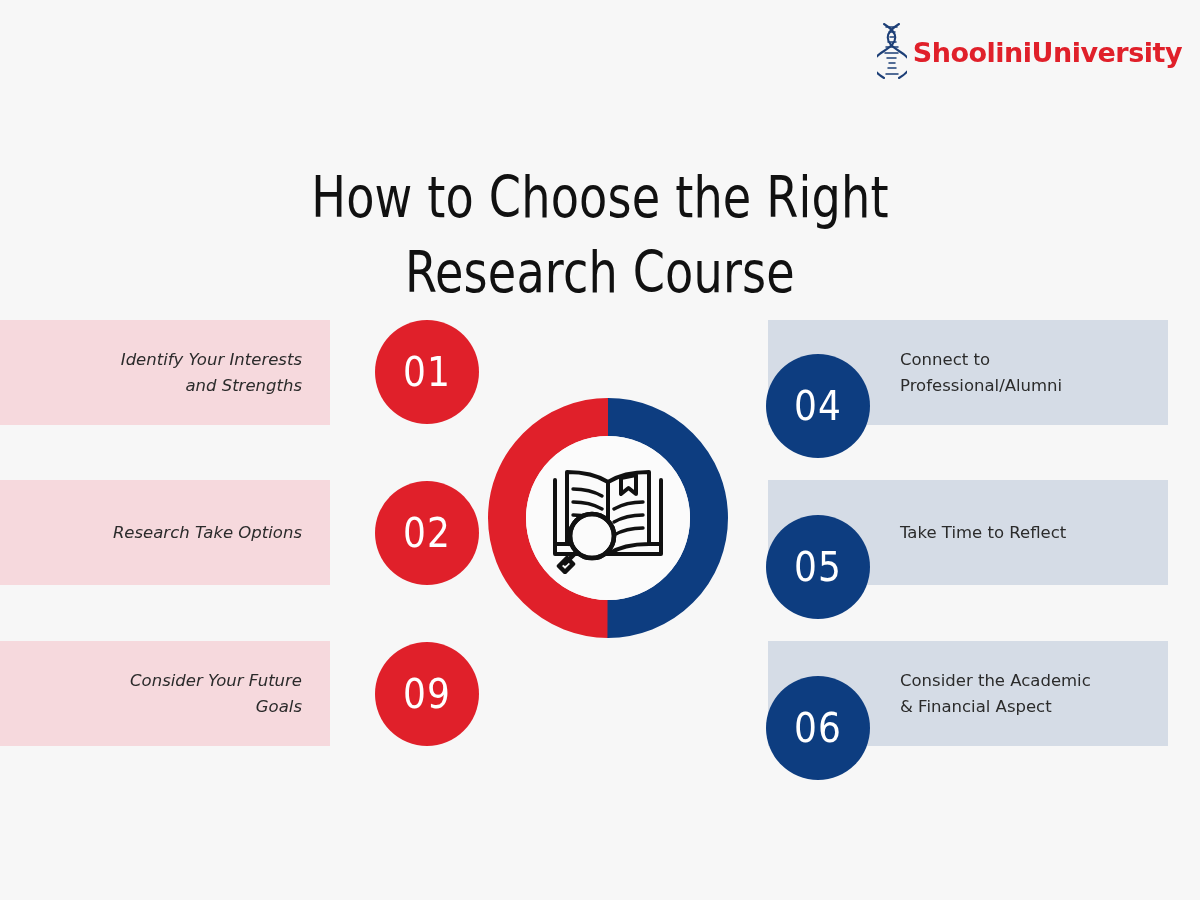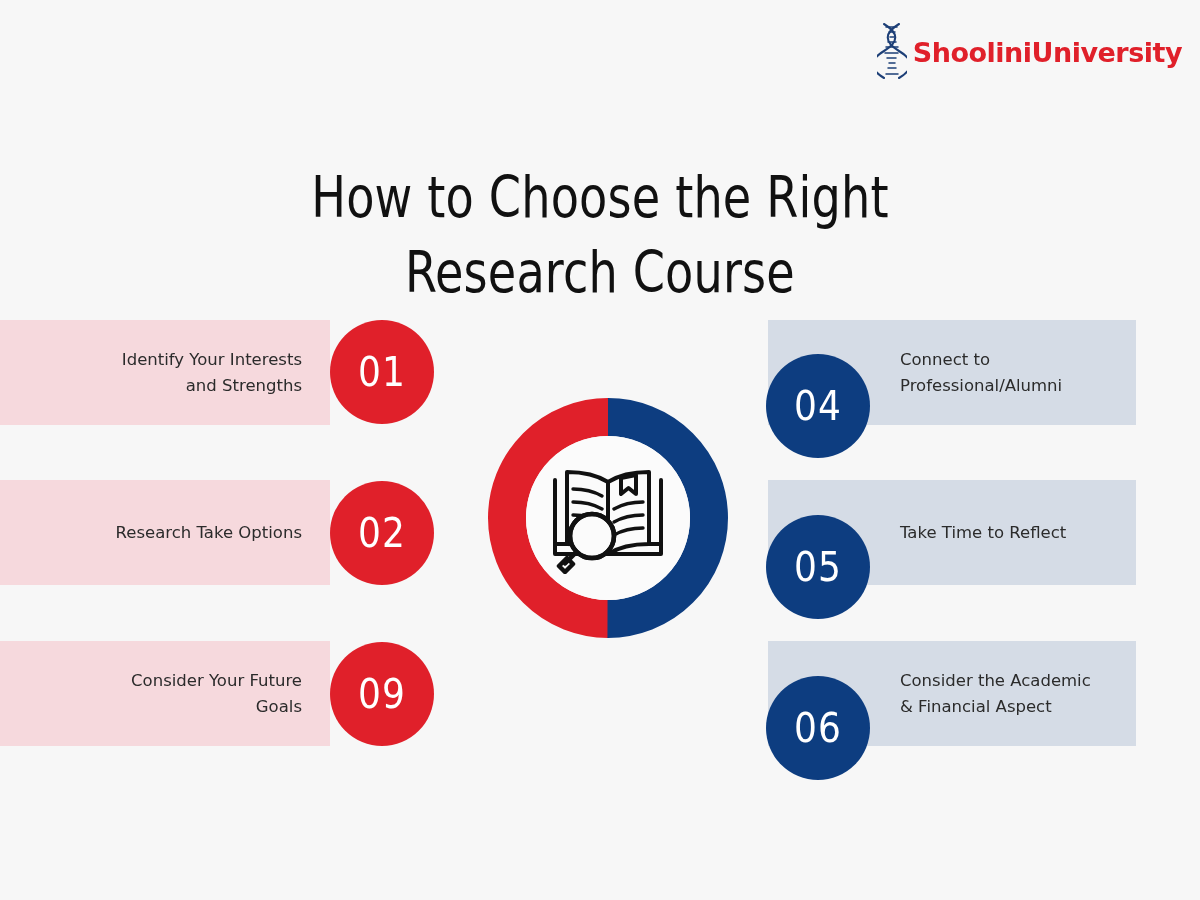--- a/index.html
+++ b/index.html
@@ -62,22 +62,22 @@
   }
   .title-line { display: block; }
 
   
   .steps { position: absolute; inset: 0; }
 
   .bar {
     position: absolute;
     height: 105px;
   }
-  .bar.left  { left: 0;   width: 330px; }
-  .bar.right { left: 768px; width: 368px; }
+  .bar.left  { left: 0;   width: 330px; font-style: italic; }
+  .bar.right { left: 768px; width: 400px; }
   .bar.red   { background: #f6d9dd; }
   .bar.blue  { background: #d5dce6; }
 
   .bar-label {
     position: absolute;
     top: 50%;
     transform: translateY(-50%);
     font-family: "DejaVu Sans", sans-serif;
     font-size: 16.5px;
     line-height: 1.58;
@@ -94,21 +94,21 @@
     border-radius: 50%;
     display: flex;
     align-items: center;
     justify-content: center;
     color: #ffffff;
     font-family: "DejaVu Sans Condensed", "Liberation Sans Narrow", "Liberation Sans", sans-serif;
     font-weight: 300;
     font-size: 40px;
     letter-spacing: 1px;
   }
-  .circle.red  { background: #e0202a; }
+  .circle.red  { background: #e0202a; margin-left: 45px; }
   .circle.blue { background: #0d3d80; }
   .circle.left-pos  { left: 330px; }
   .circle.right-pos { left: 766px; margin-top: 34px; }
 
   
   .center-graphic {
     position: absolute;
     left: 488px;
     top: 398px;
     width: 240px;

